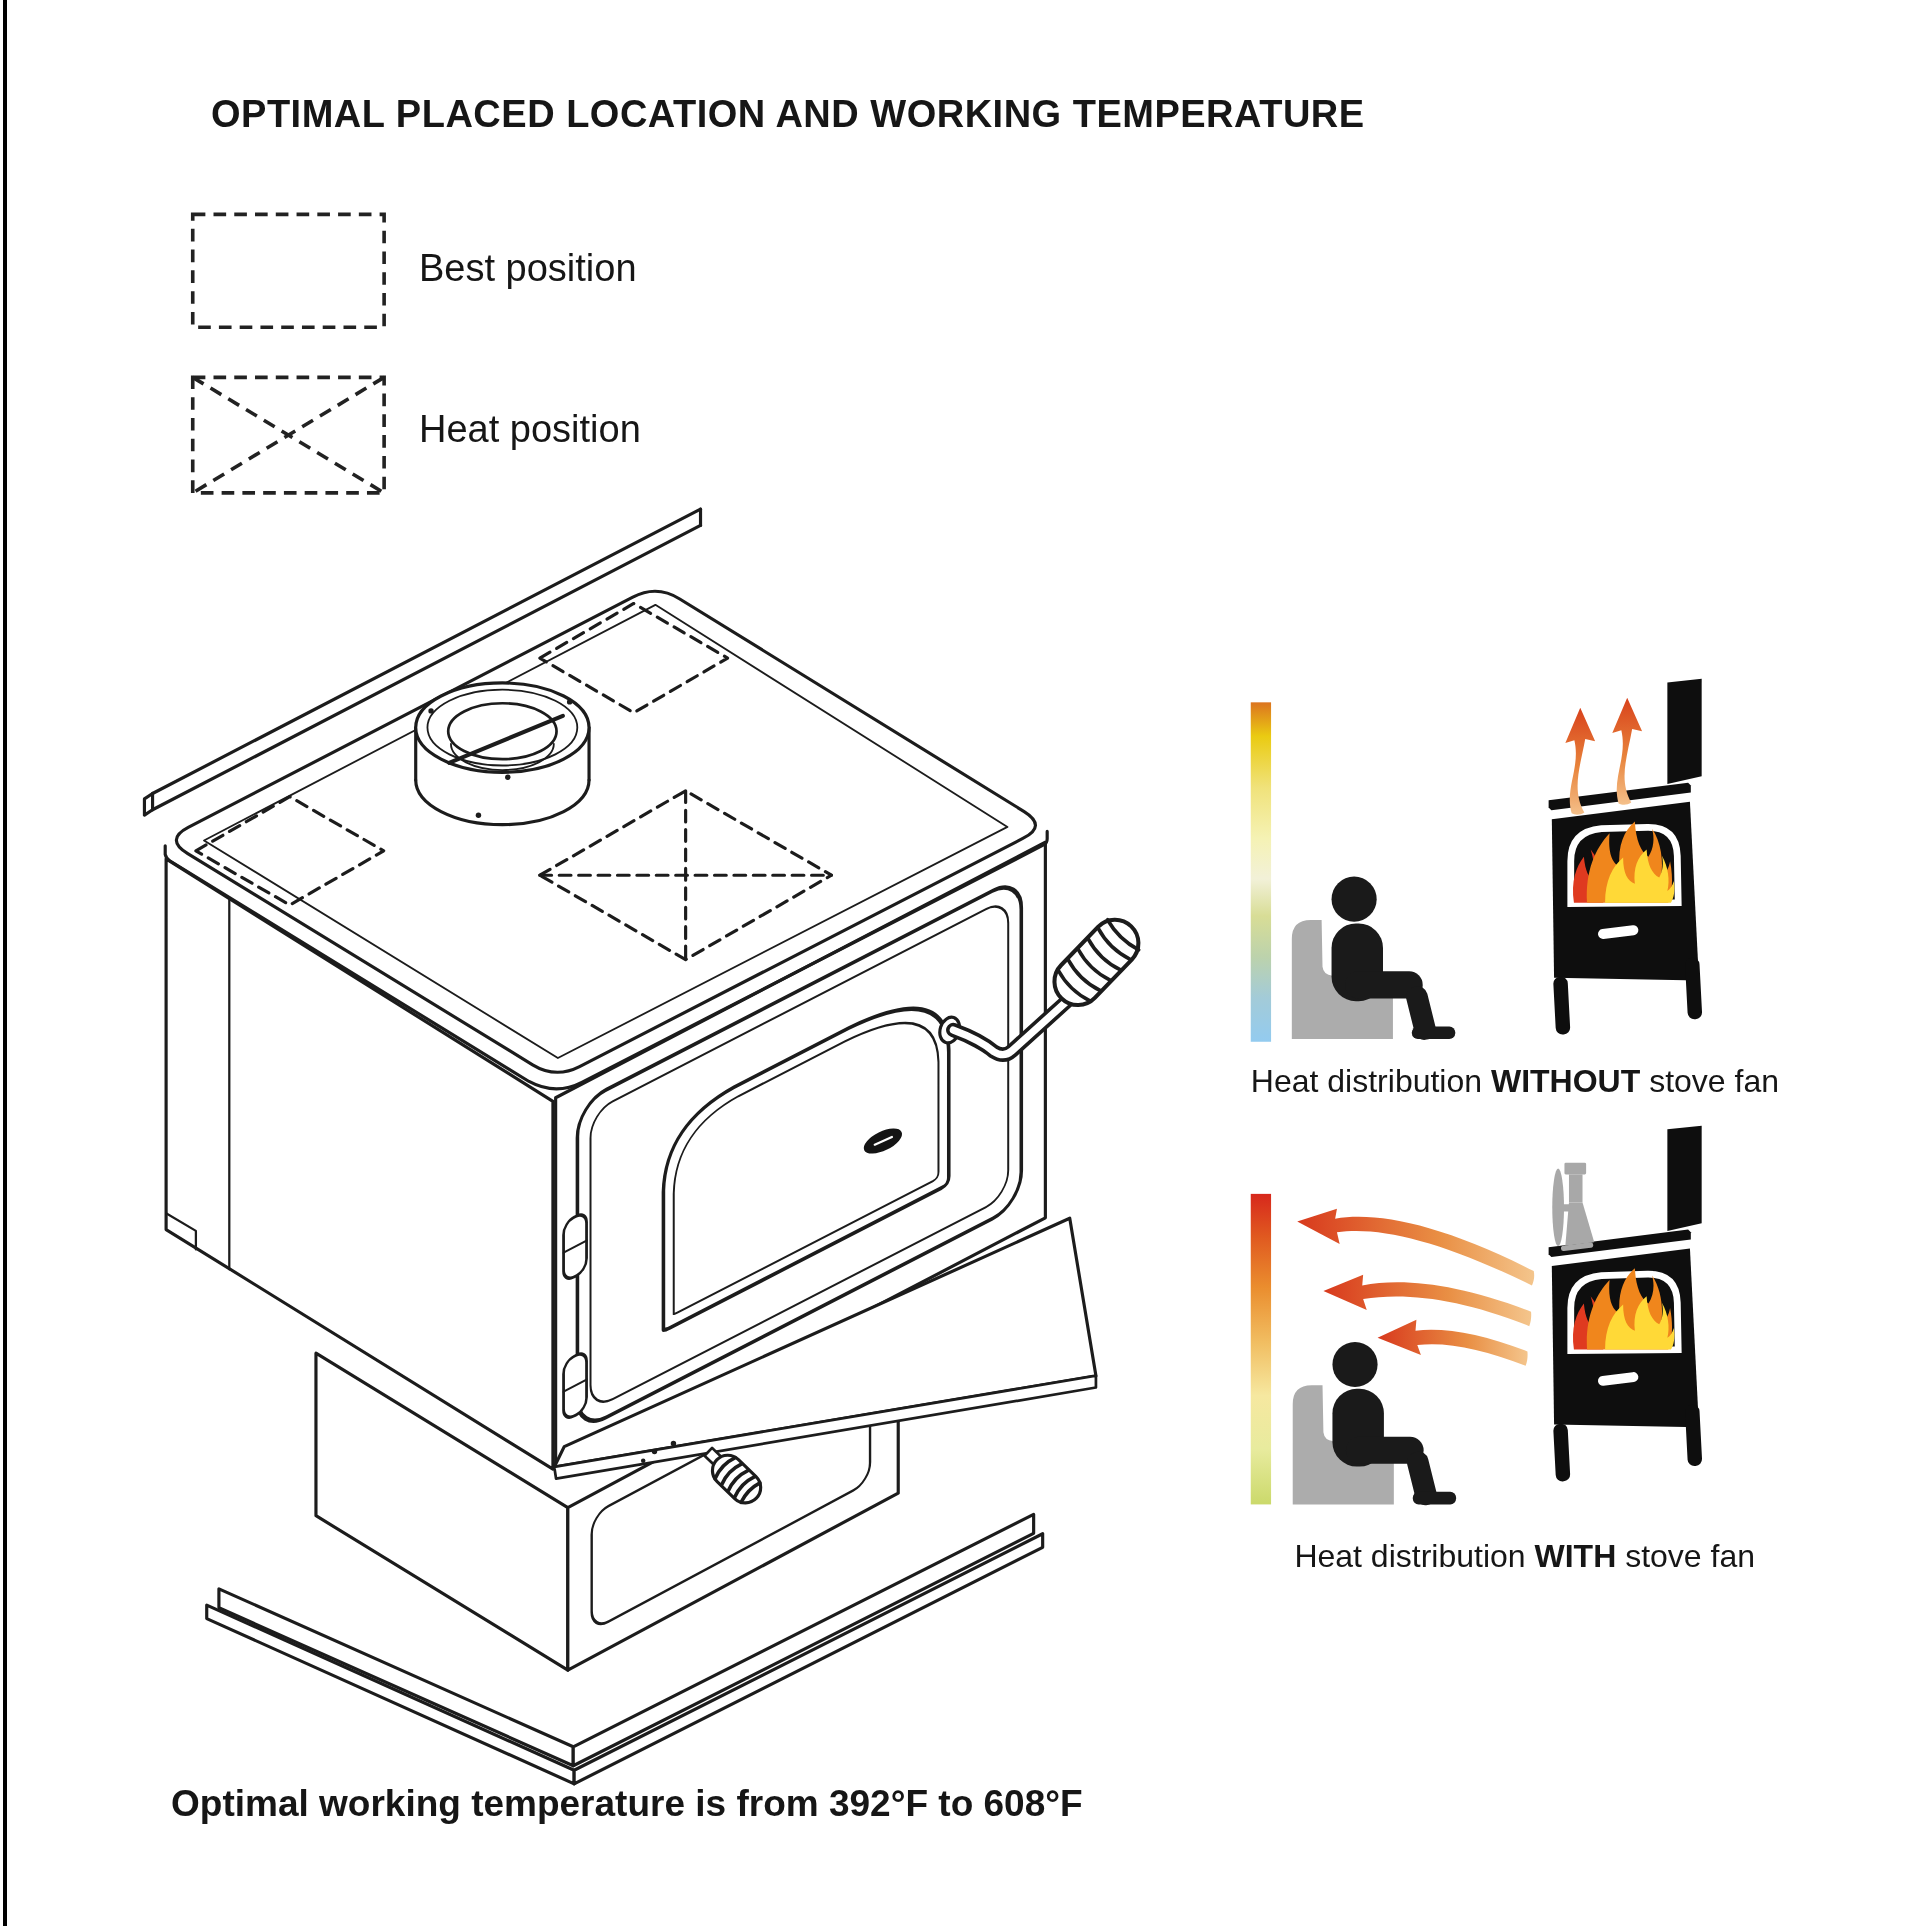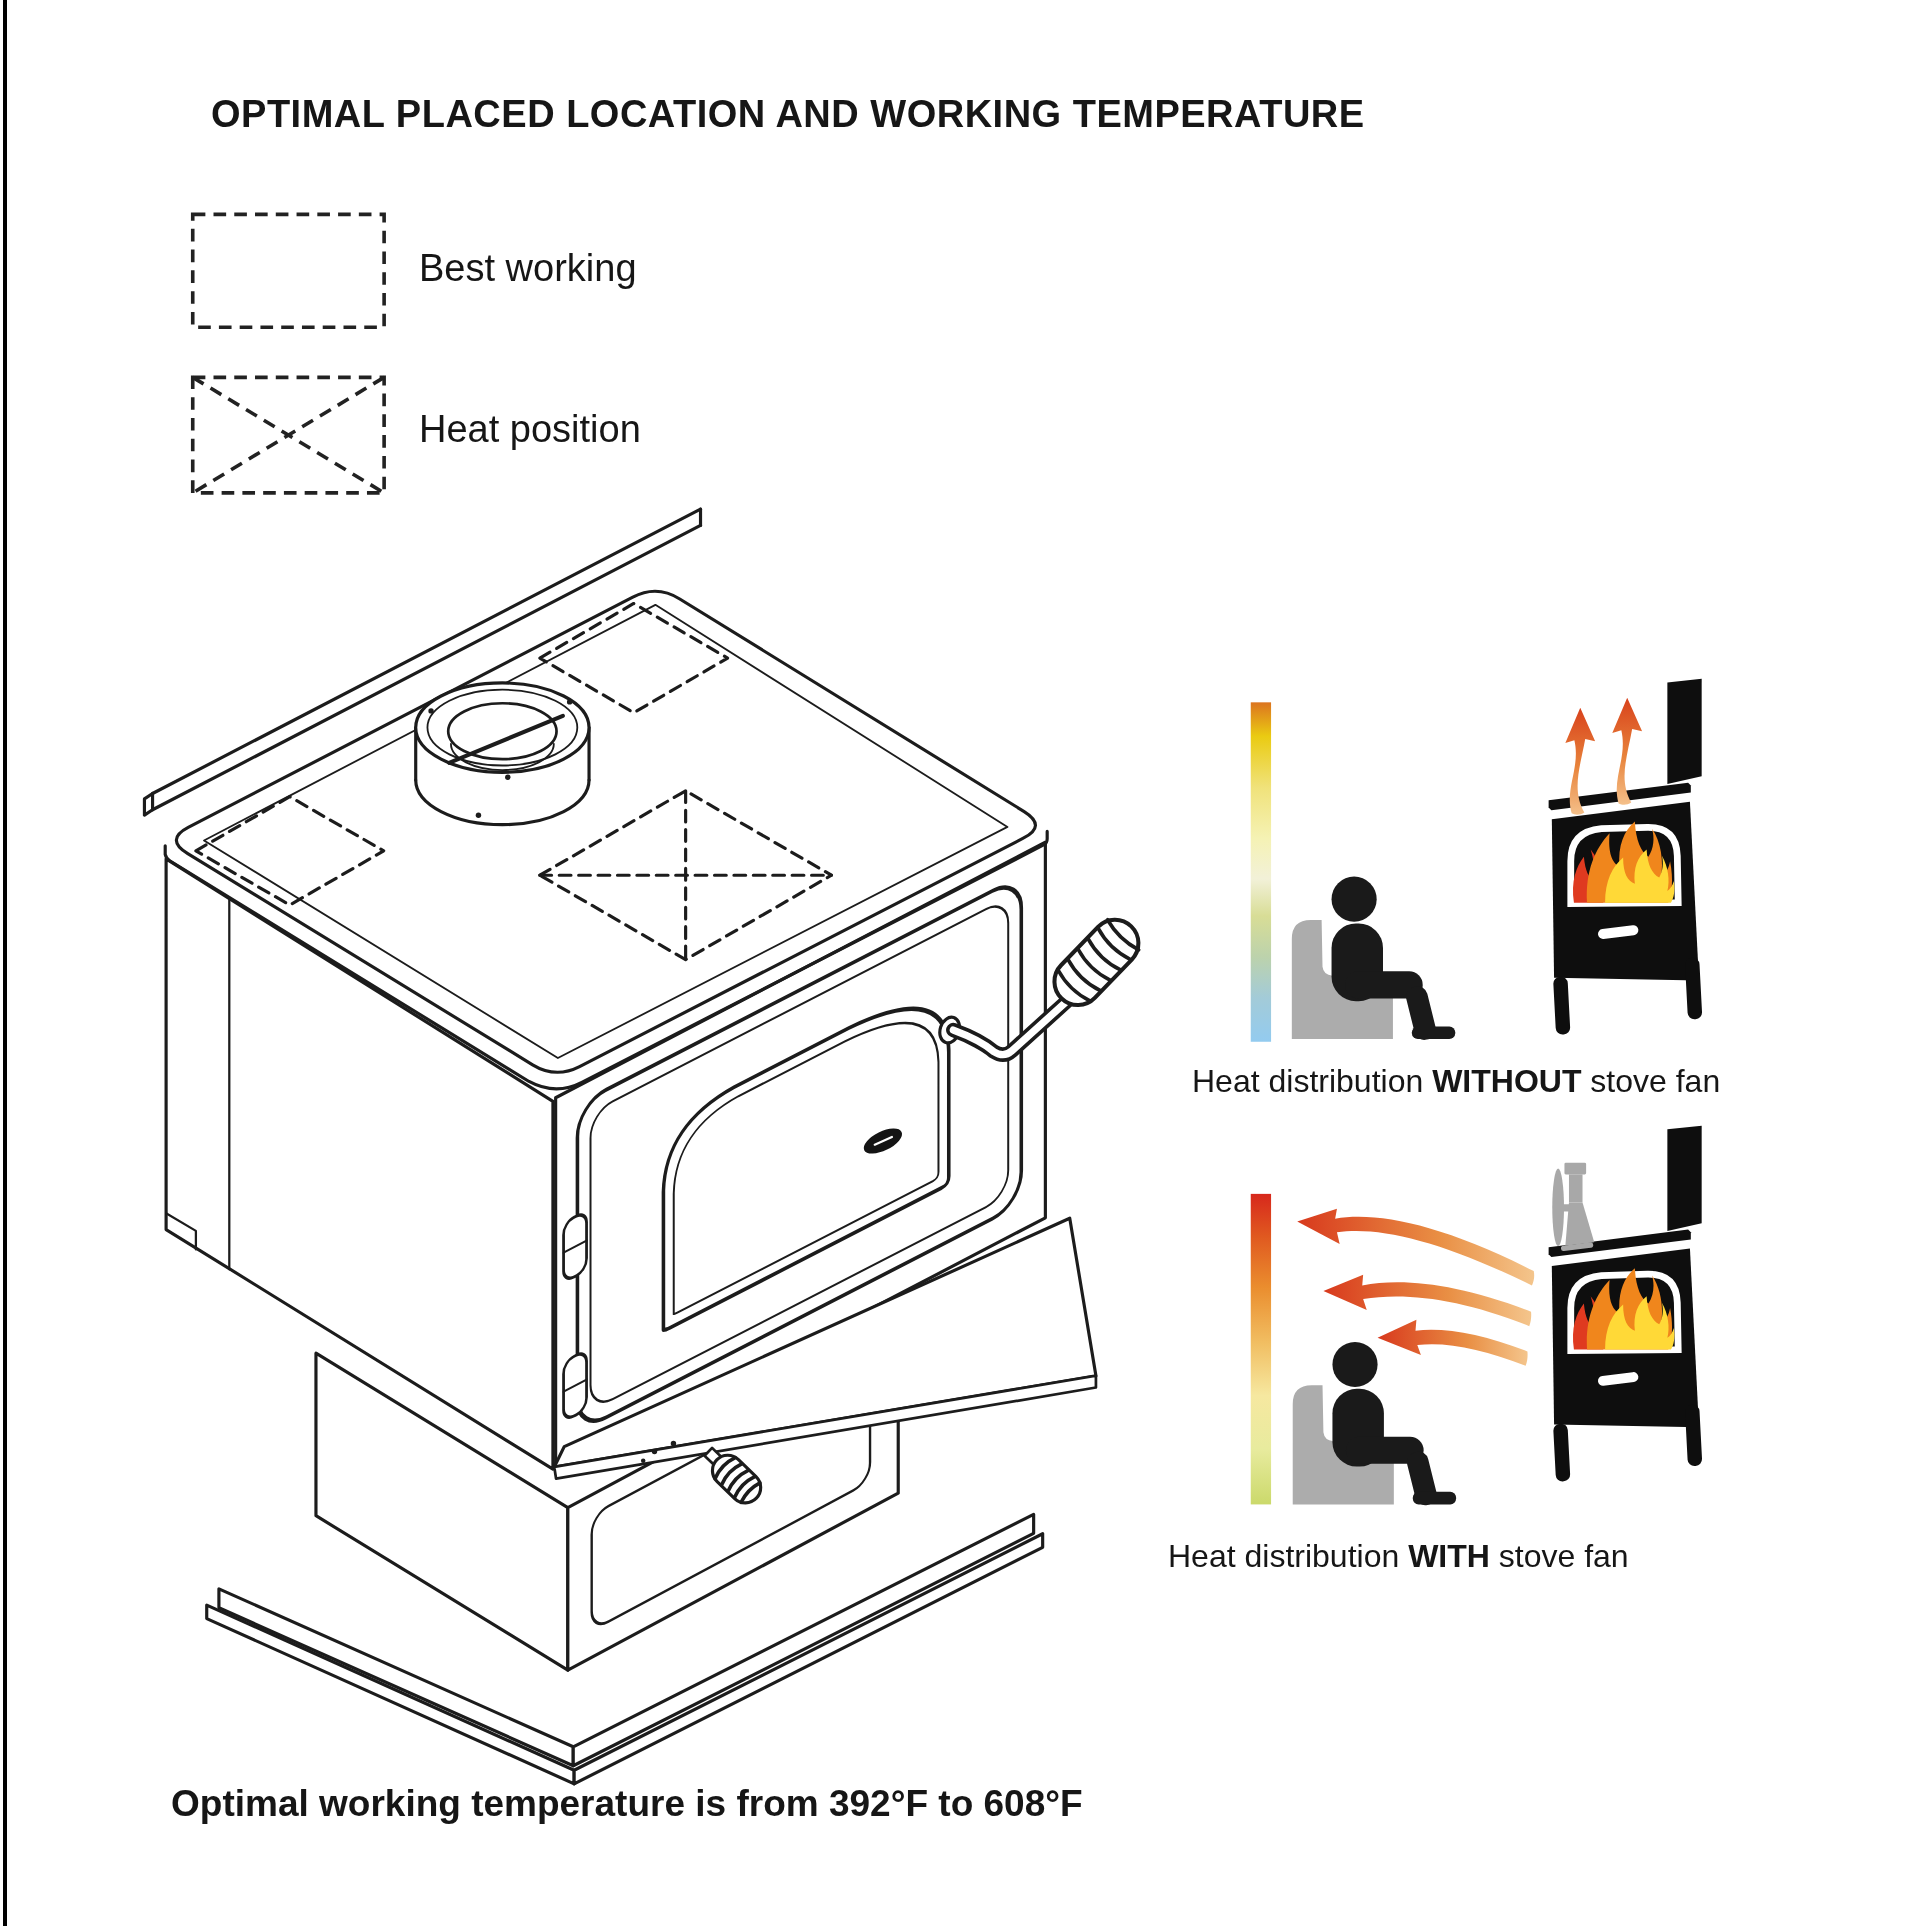--- a/index.html
+++ b/index.html
@@ -4,35 +4,35 @@
 <style>
   html,body{margin:0;padding:0;background:#ffffff;}
   body{width:1926px;height:1926px;position:relative;overflow:hidden;
        font-family:"Liberation Sans","DejaVu Sans",sans-serif;color:#161616;}
   .abs{position:absolute;}
   #page-edge{left:2.7px;top:0;width:4.1px;height:1926px;background:#000;}
   #title{left:171px;top:93px;font-size:38px;font-weight:bold;letter-spacing:0.5px;white-space:nowrap;margin-left:40px;}
   .legend-label{left:419px;font-size:38px;white-space:nowrap;}
   #legend-label-best{top:247px;}
   #legend-label-wrong{top:408px;}
-  .caption{width:587px;text-align:left;font-size:32px;white-space:nowrap;}
+  .caption{width:587px;text-align:right;font-size:32px;white-space:nowrap;}
   #caption-without{left:1192px;top:1063px;}
   #caption-with{left:1168px;top:1538px;}
   .caption b{font-weight:bold;}
   #footnote{left:171px;top:1783px;font-size:37px;white-space:nowrap;font-weight:bold;}
   svg{display:block;}
 </style>
 </head>
 <body>
 
 <div id="page-edge" class="abs"></div>
 
 <div id="title" class="abs">OPTIMAL PLACED LOCATION AND WORKING TEMPERATURE</div>
 
-<div id="legend-label-best" class="abs legend-label">Best working</div>
+<div id="legend-label-best" class="abs legend-label">Best position</div>
 <div id="legend-label-wrong" class="abs legend-label">Heat position</div>
 
 <svg class="abs" style="left:0;top:0" width="1926" height="1926" viewBox="0 0 4267 4267">
   <defs>
     <linearGradient id="gW1" x1="0" y1="0" x2="0" y2="1">
         <stop offset="0%" stop-color="#dc741f"></stop>
         <stop offset="10%" stop-color="#eacb12"></stop>
         <stop offset="25%" stop-color="#f0e27a"></stop>
         <stop offset="40%" stop-color="#f5f2b4"></stop>
         <stop offset="52%" stop-color="#f2f1d8"></stop>

